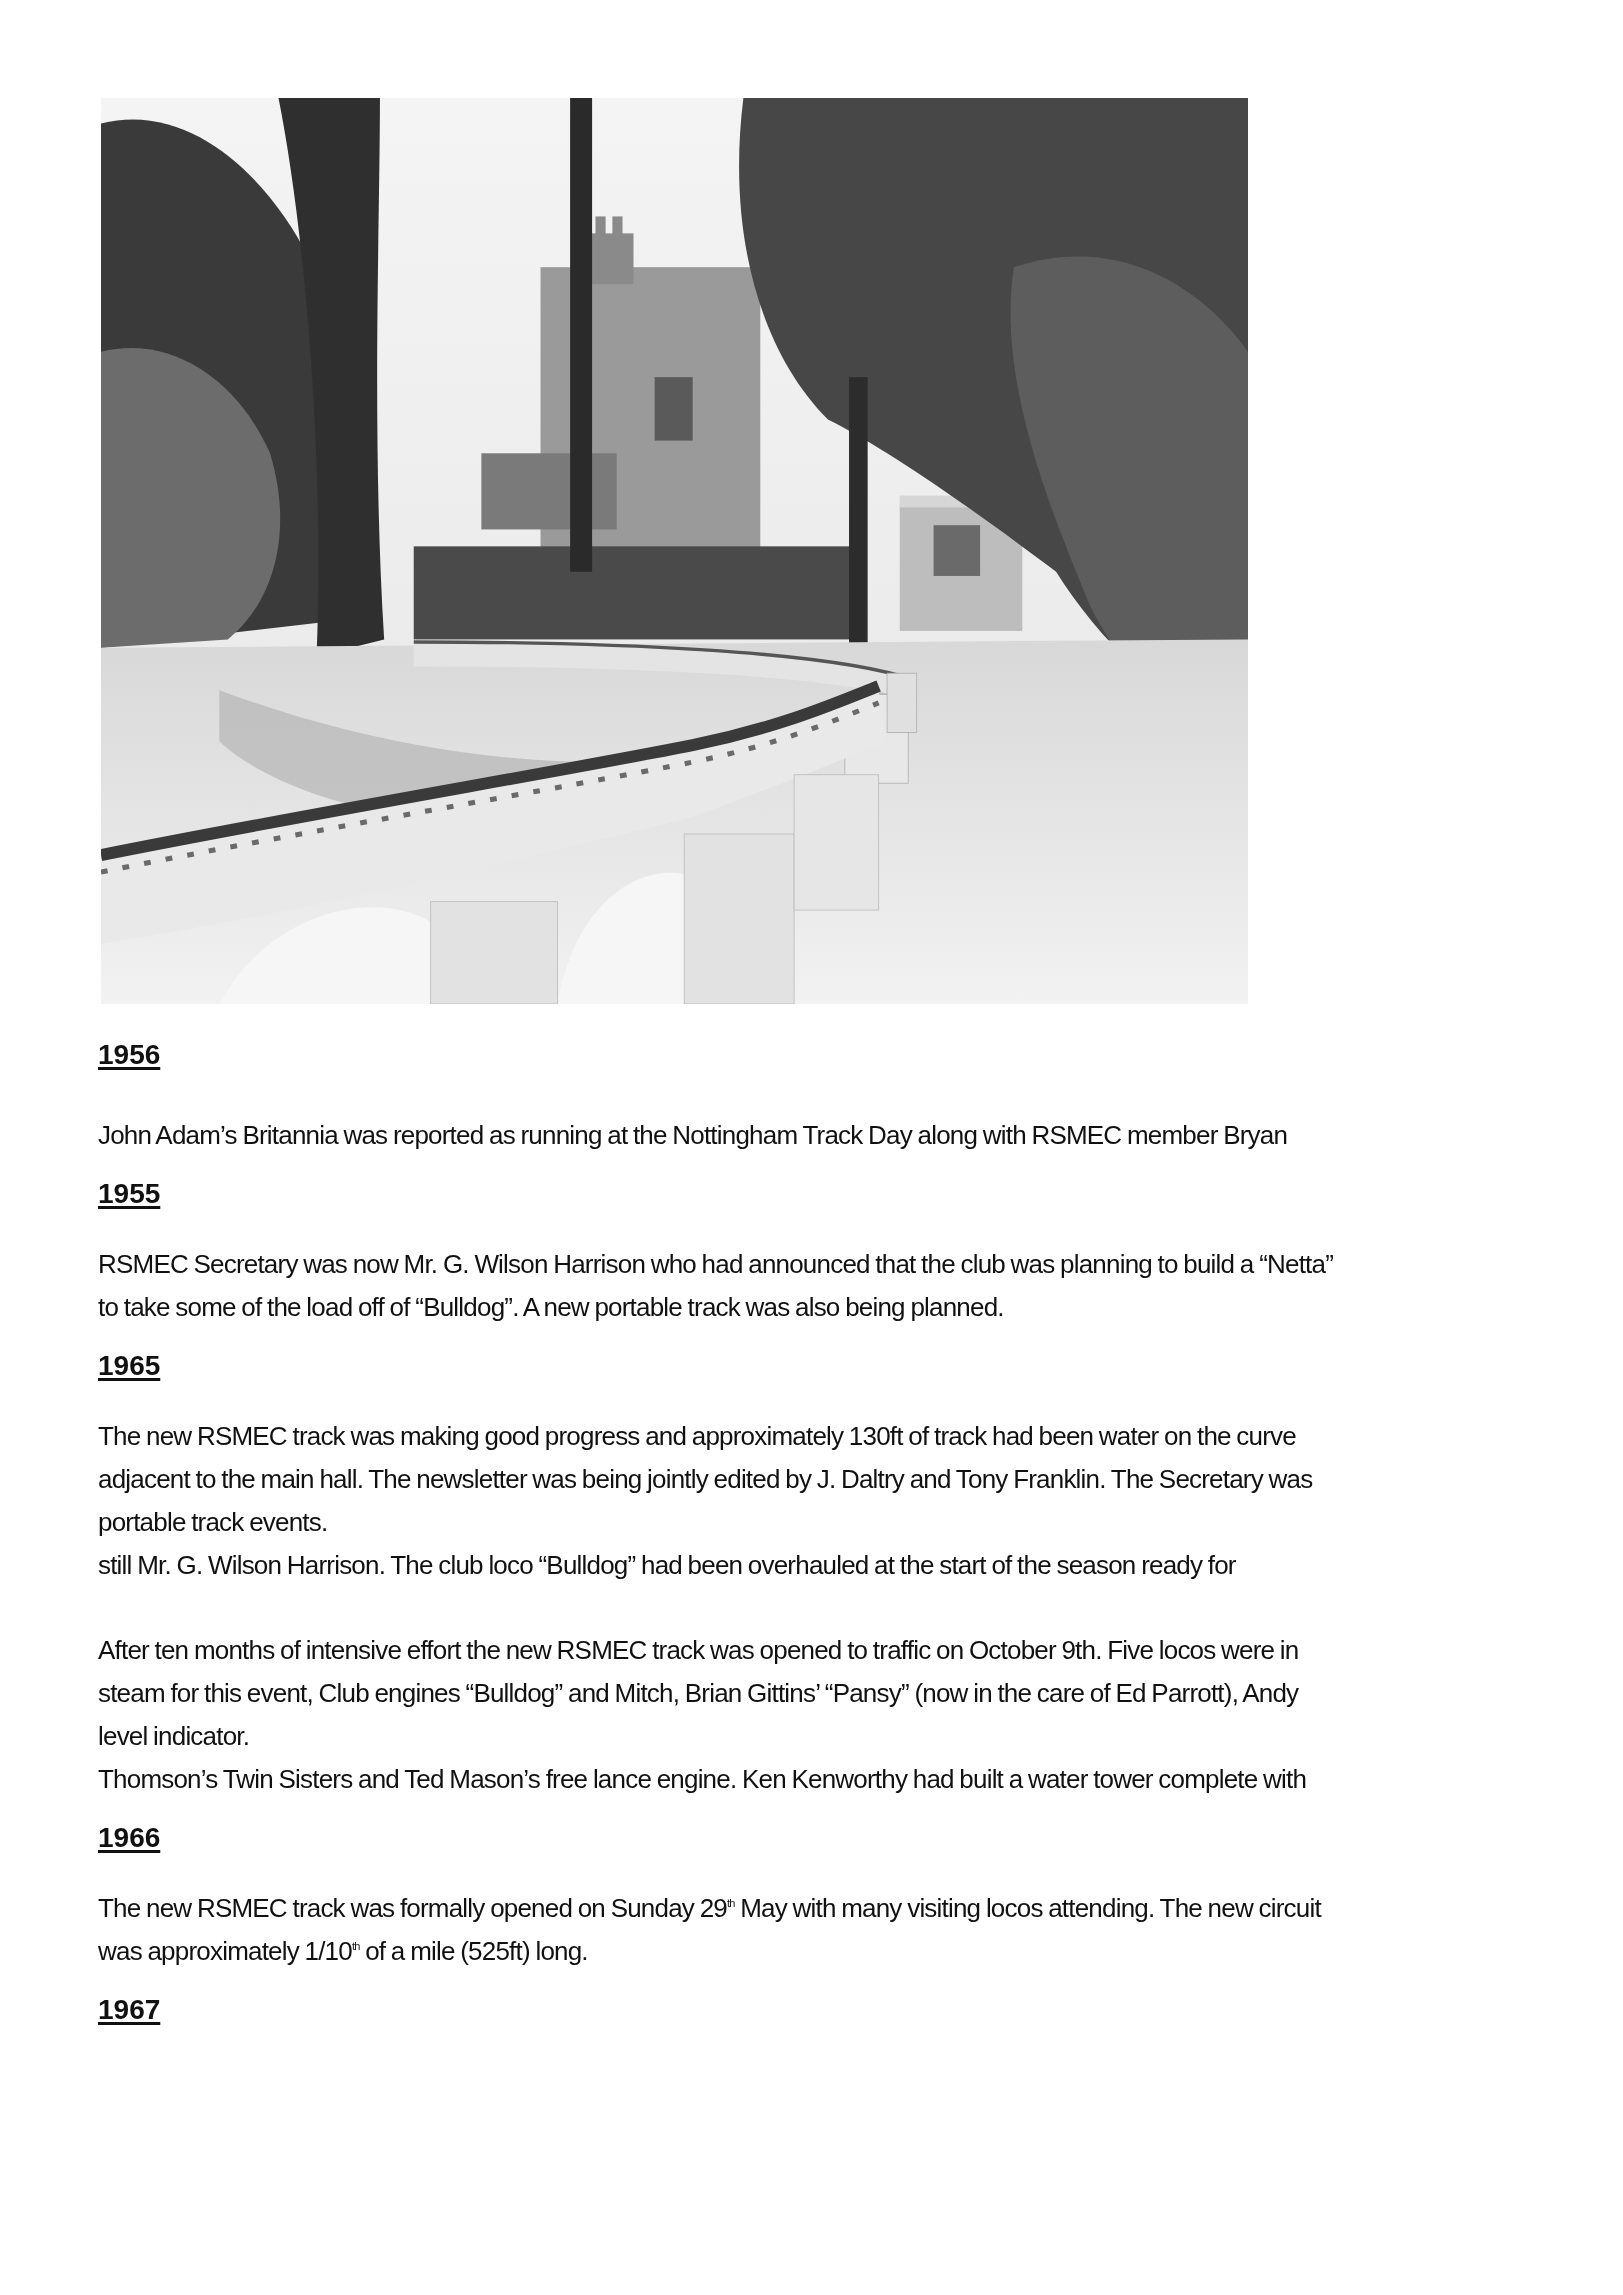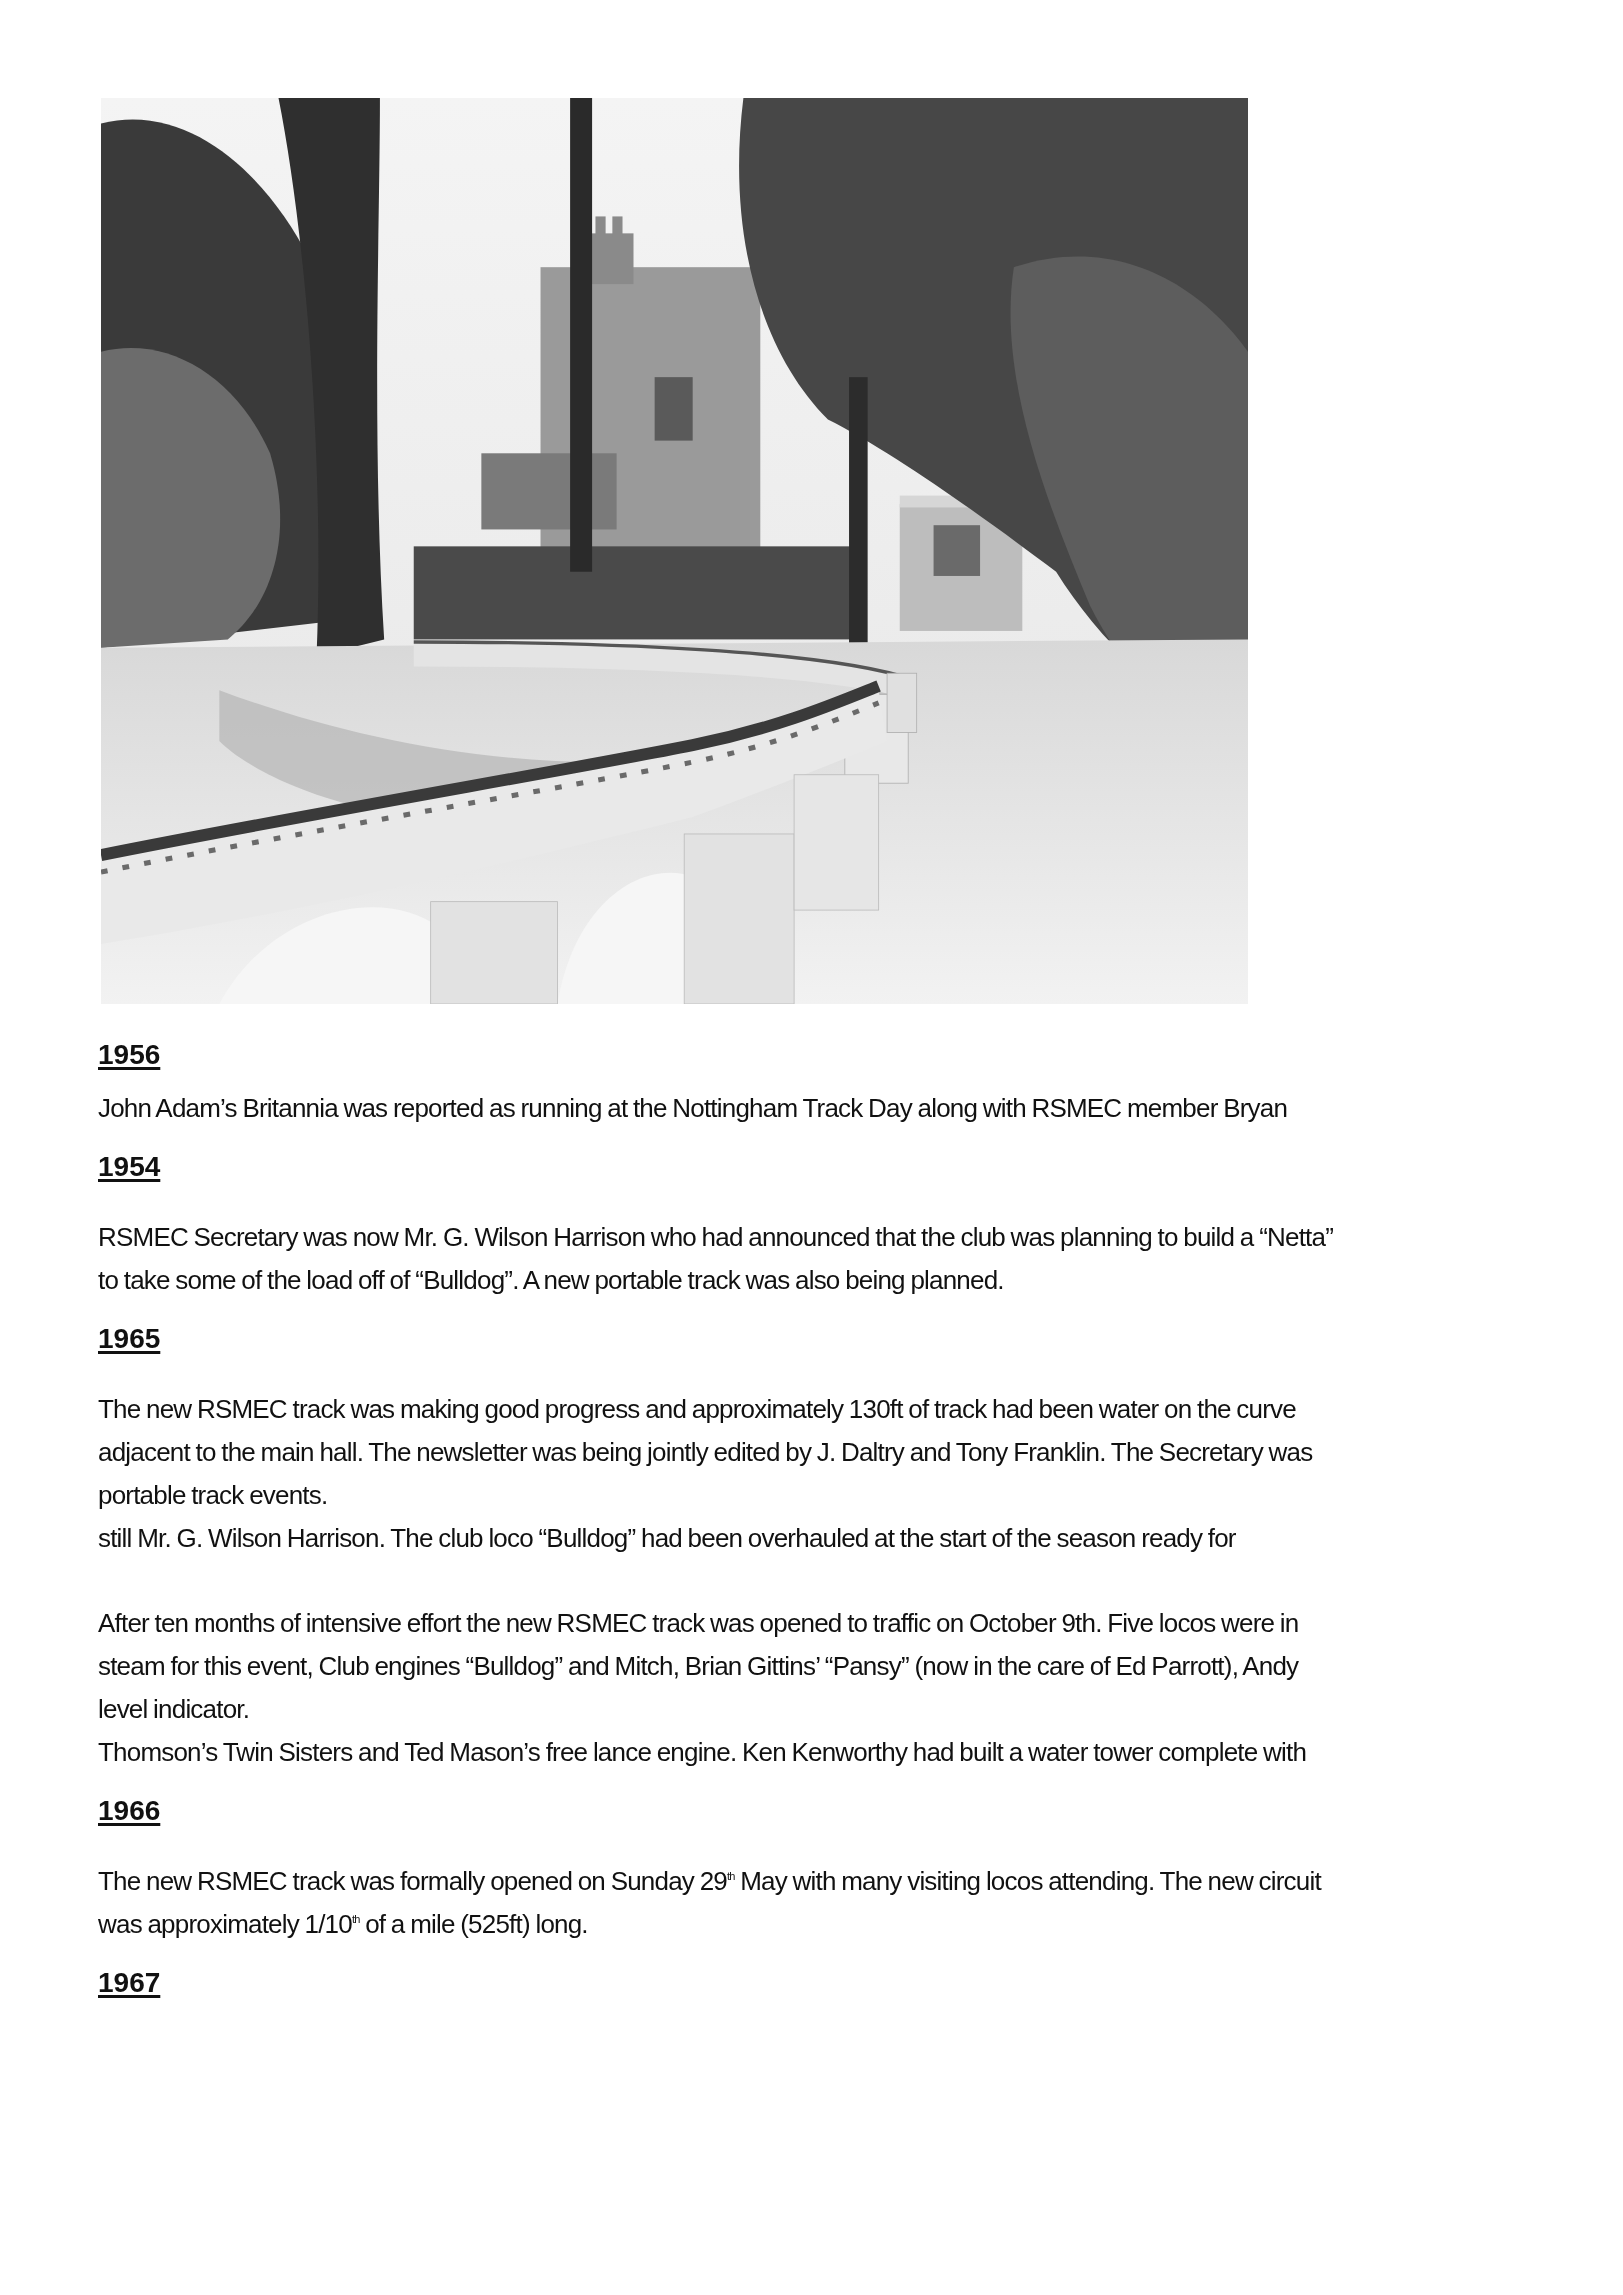--- a/index.html
+++ b/index.html
@@ -87,27 +87,27 @@
     <rect x="390" y="950" width="150" height="121" fill="#e2e2e2" stroke="#bcbcbc"></rect>
     <rect x="690" y="870" width="130" height="201" fill="#e2e2e2" stroke="#bcbcbc"></rect>
     <rect x="820" y="800" width="100" height="160" fill="#e6e6e6" stroke="#bcbcbc"></rect>
   </svg>
 </div>
 
 <div class="content">
 
   <section>
     <h2 class="year">1956</h2>
-    <p class="para" style="margin-top:13px">
+    <p class="para" style="margin-top:40px">
       <span class="line">John Adam’s Britannia was reported as running at the Nottingham Track Day along with RSMEC member Bryan</span>
     </p>
   </section>
 
   <section style="margin-top:20px">
-    <h2 class="year">1954</h2>
+    <h2 class="year">1955</h2>
     <p class="para" style="margin-top:30px">
       <span class="line">RSMEC Secretary was now Mr. G. Wilson Harrison who had announced that the club was planning to build a “Netta”</span>
       <span class="line">to take some of the load off of “Bulldog”.  A new portable track was also being planned.</span>
     </p>
   </section>
 
   <section style="margin-top:20px">
     <h2 class="year">1965</h2>
     <p class="para" style="margin-top:30px">
       <span class="line">The new RSMEC track was making good progress and approximately 130ft of track had been water on the curve</span>

